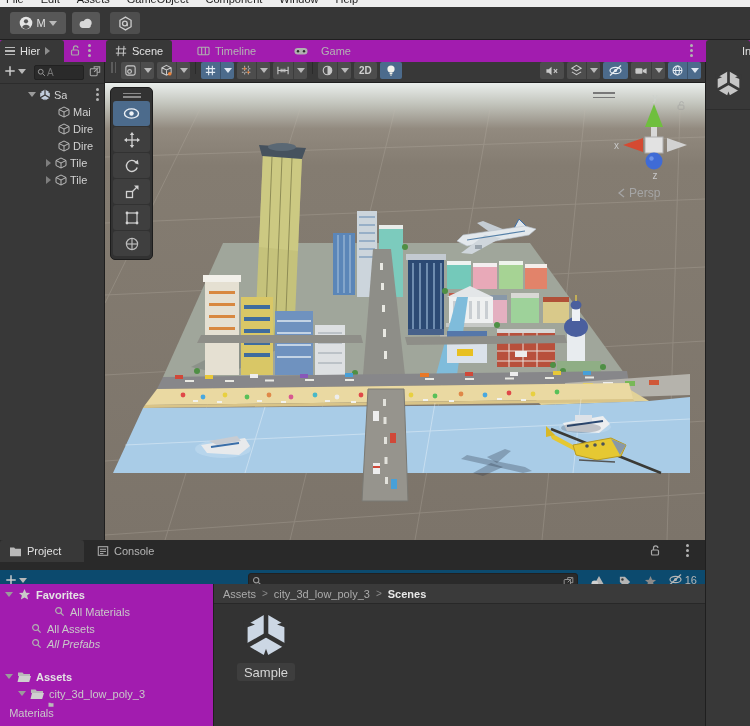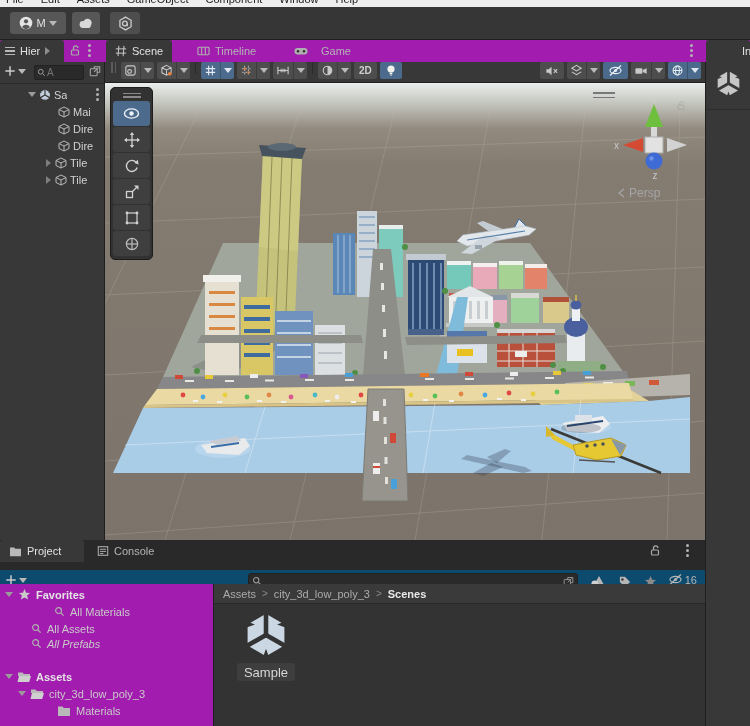--- a/index.html
+++ b/index.html
@@ -1030,21 +1030,21 @@
           <span style="margin-left:5px;">Assets</span>
         </div>
         <div class="prow" style="top:101px;left:0;">
           <span class="tree-caret-down" style="margin-left:18px;"></span>
           <svg width="14" height="12" viewBox="0 0 14 12" style="margin-left:4px;">
               <path d="M1 1.5 h4.5 l1.3 1.6 H13 v2 H1 Z" fill="#b9b9b9"></path>
               <polygon points="2,5 14,5 12.2,11 0.5,11" fill="#cfcfcf"></polygon>
             </svg>
           <span style="margin-left:5px;">city_3d_low_poly_3</span>
         </div>
-        <div class="prow" style="top:118px;left:13px;">
+        <div class="prow" style="top:118px;left:0;flex-direction:column;">
           <svg width="14" height="12" viewBox="0 0 14 12" style="margin-left:44px;">
               <path d="M1 1.5 h4.5 l1.3 1.6 H13 v8 H1 Z" fill="#b9b9b9"></path>
             </svg>
           <span style="margin-left:5px;">Materials</span>
         </div>
       </div>
       <div id="psplit"></div>
 
       <div id="pcontent">
         <div id="breadcrumb">

